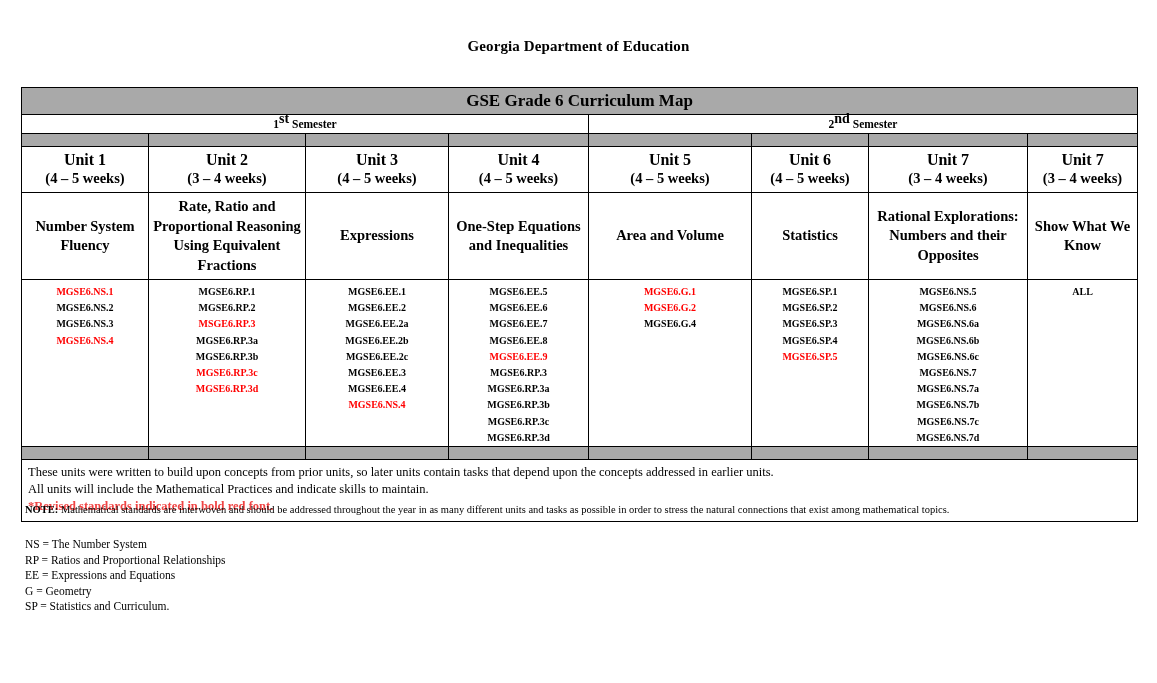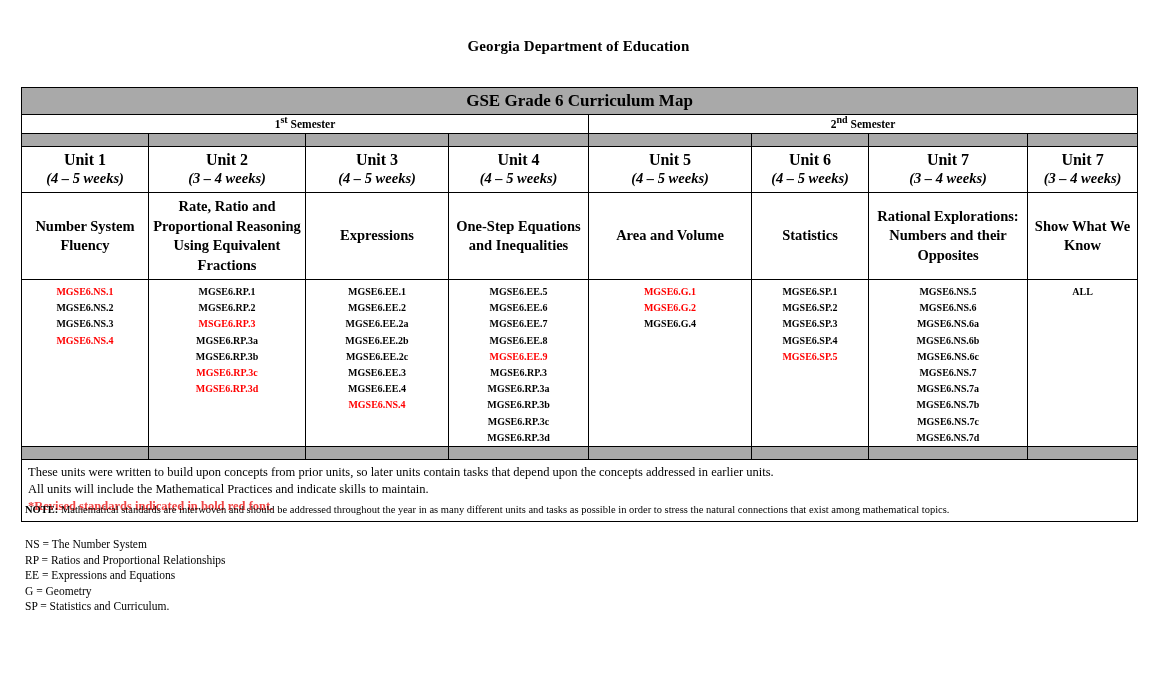--- a/index.html
+++ b/index.html
@@ -57,21 +57,21 @@
 
   .sem-row td {
     background: #ffffff;
     text-align: center;
     font-weight: bold;
     font-size: 11.5px;
     height: 18px;
     line-height: 18px;
   }
   .sem-row sup {
-    font-size: 10px;
+    font-size: 14px;
     vertical-align: super;
     line-height: 0;
   }
 
   .spacer-row td {
     background: #a9a9a9;
     height: 12px;
   }
 
   .unit-head-row td {
@@ -80,21 +80,20 @@
     height: 42px;
     padding-top: 3px;
   }
   .unit-num {
     font-weight: bold;
     font-size: 16px;
     line-height: 19px;
   }
   .unit-weeks {
     font-weight: bold;
-    font-style: italic;
     font-size: 14.5px;
     line-height: 18px;
   }
 
   .unit-name-row td {
     text-align: center;
     vertical-align: middle;
     height: 82px;
     font-weight: bold;
     font-size: 14.5px;

